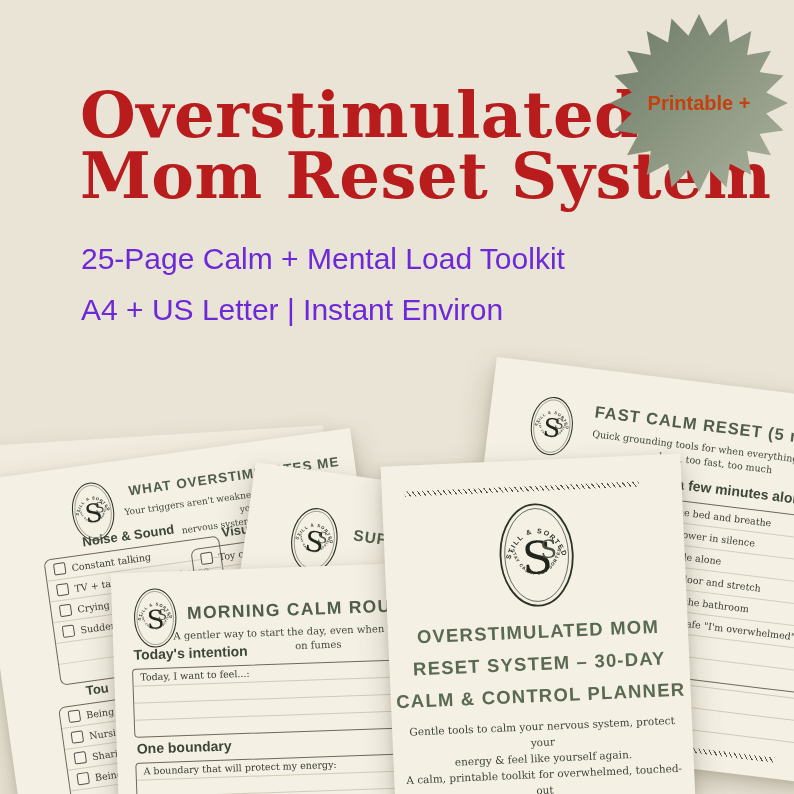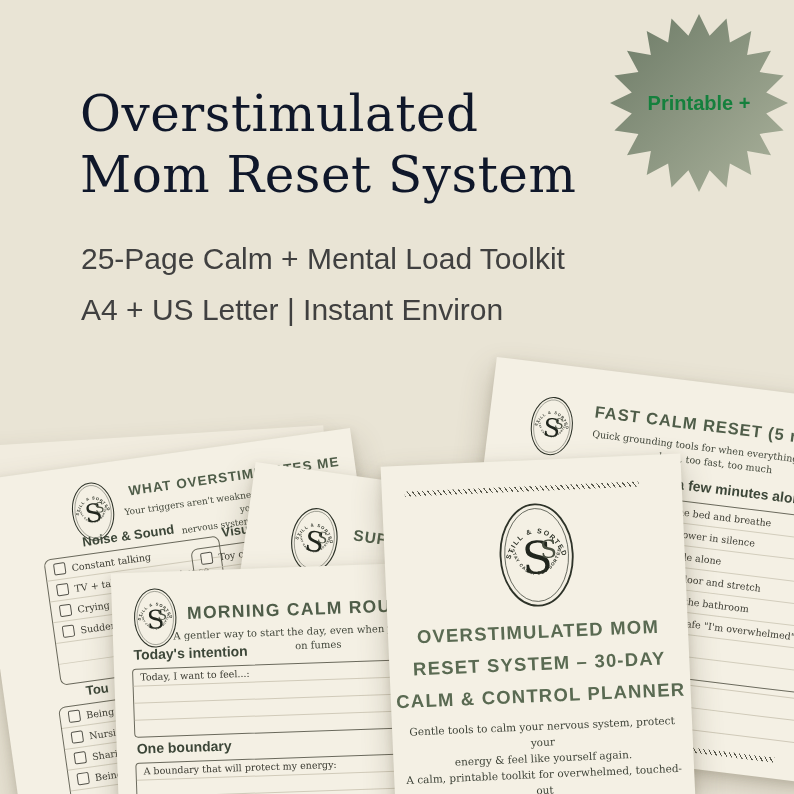--- a/index.html
+++ b/index.html
@@ -1,26 +1,26 @@
 <!DOCTYPE html>
 <html><head>
 <meta charset="utf-8">
 <style>
   html,body{margin:0;padding:0;}
   .canvas{position:relative;width:794px;height:794px;background:#e9e4d5;overflow:hidden;
           font-family:"Liberation Sans",sans-serif;}
   
   .hero-title{position:absolute;left:80px;top:84px;font-family:"DejaVu Serif",serif;
-              font-weight:normal;font-size:50px;line-height:61px;color:#0f172a;letter-spacing:.5px;}
-  .hero-sub{position:absolute;left:81px;top:233px;font-size:30px;line-height:51px;color:#404040;}
+              font-weight:bold;font-size:64px;line-height:61px;color:#b91c1c;letter-spacing:.5px;}
+  .hero-sub{position:absolute;left:81px;top:233px;font-size:30px;line-height:51px;color:#6d28d9;}
   
   .badge{position:absolute;left:608px;top:12px;width:182px;height:182px;}
   .badge svg{position:absolute;inset:0;}
   .badge-text{position:absolute;inset:0;display:flex;flex-direction:column;align-items:center;
-              justify-content:center;color:#15803d;font-weight:bold;font-size:20px;line-height:29px;}
+              justify-content:center;color:#c2410c;font-weight:bold;font-size:20px;line-height:29px;}
   
   .page{position:absolute;background:#f4f0e4;overflow:hidden;
         box-shadow:0 14px 30px rgba(95,85,62,.30),0 3px 8px rgba(95,85,62,.16);}
   .sheet{position:absolute;background:#f1ecdf;box-shadow:0 10px 24px rgba(95,85,62,.20);}
   .pg-title{position:absolute;font-weight:bold;color:#4f5d49;letter-spacing:1px;white-space:nowrap;}
   .pg-sub{position:absolute;font-family:"DejaVu Serif",serif;color:#41463a;text-align:center;}
   .sec-h{position:absolute;font-weight:bold;color:#3c4638;white-space:nowrap;}
   .box{position:absolute;border:1px solid #6a695c;border-radius:7px;}
   .row{height:20px;display:flex;align-items:center;gap:6px;padding:0 8px;border-bottom:1px solid #d2cdbc;}
   .row:last-child{border-bottom:none;}

